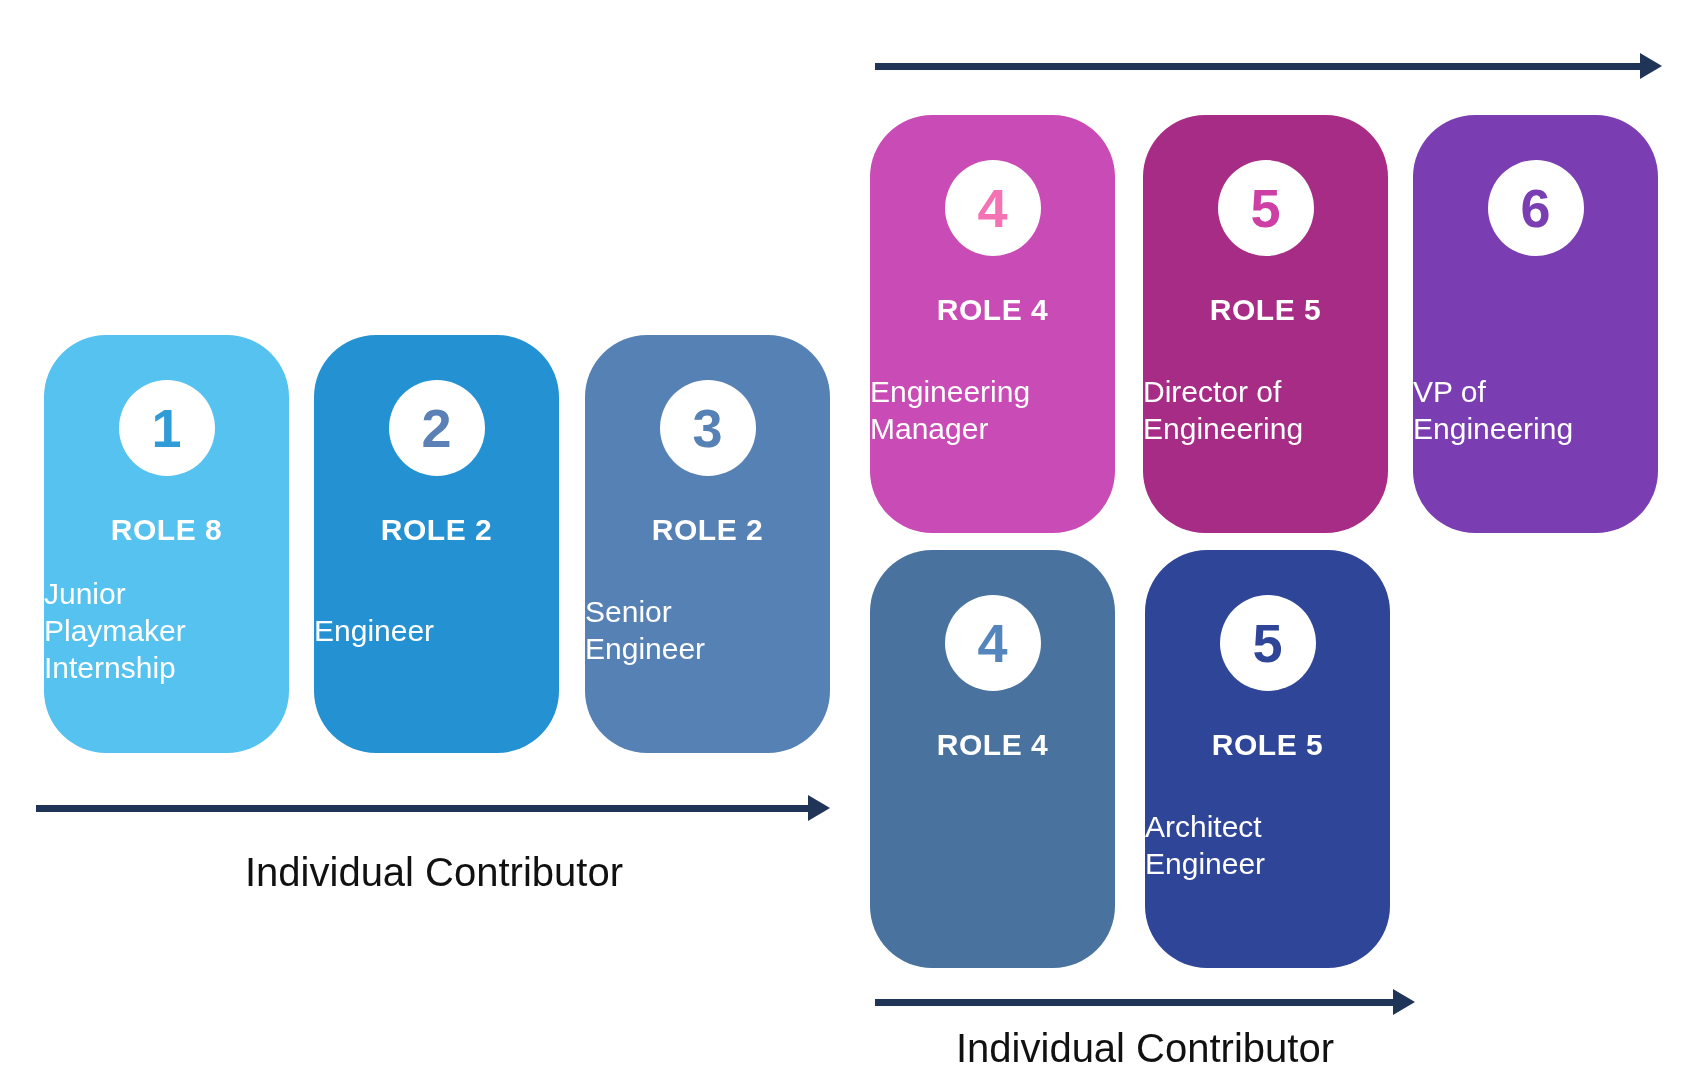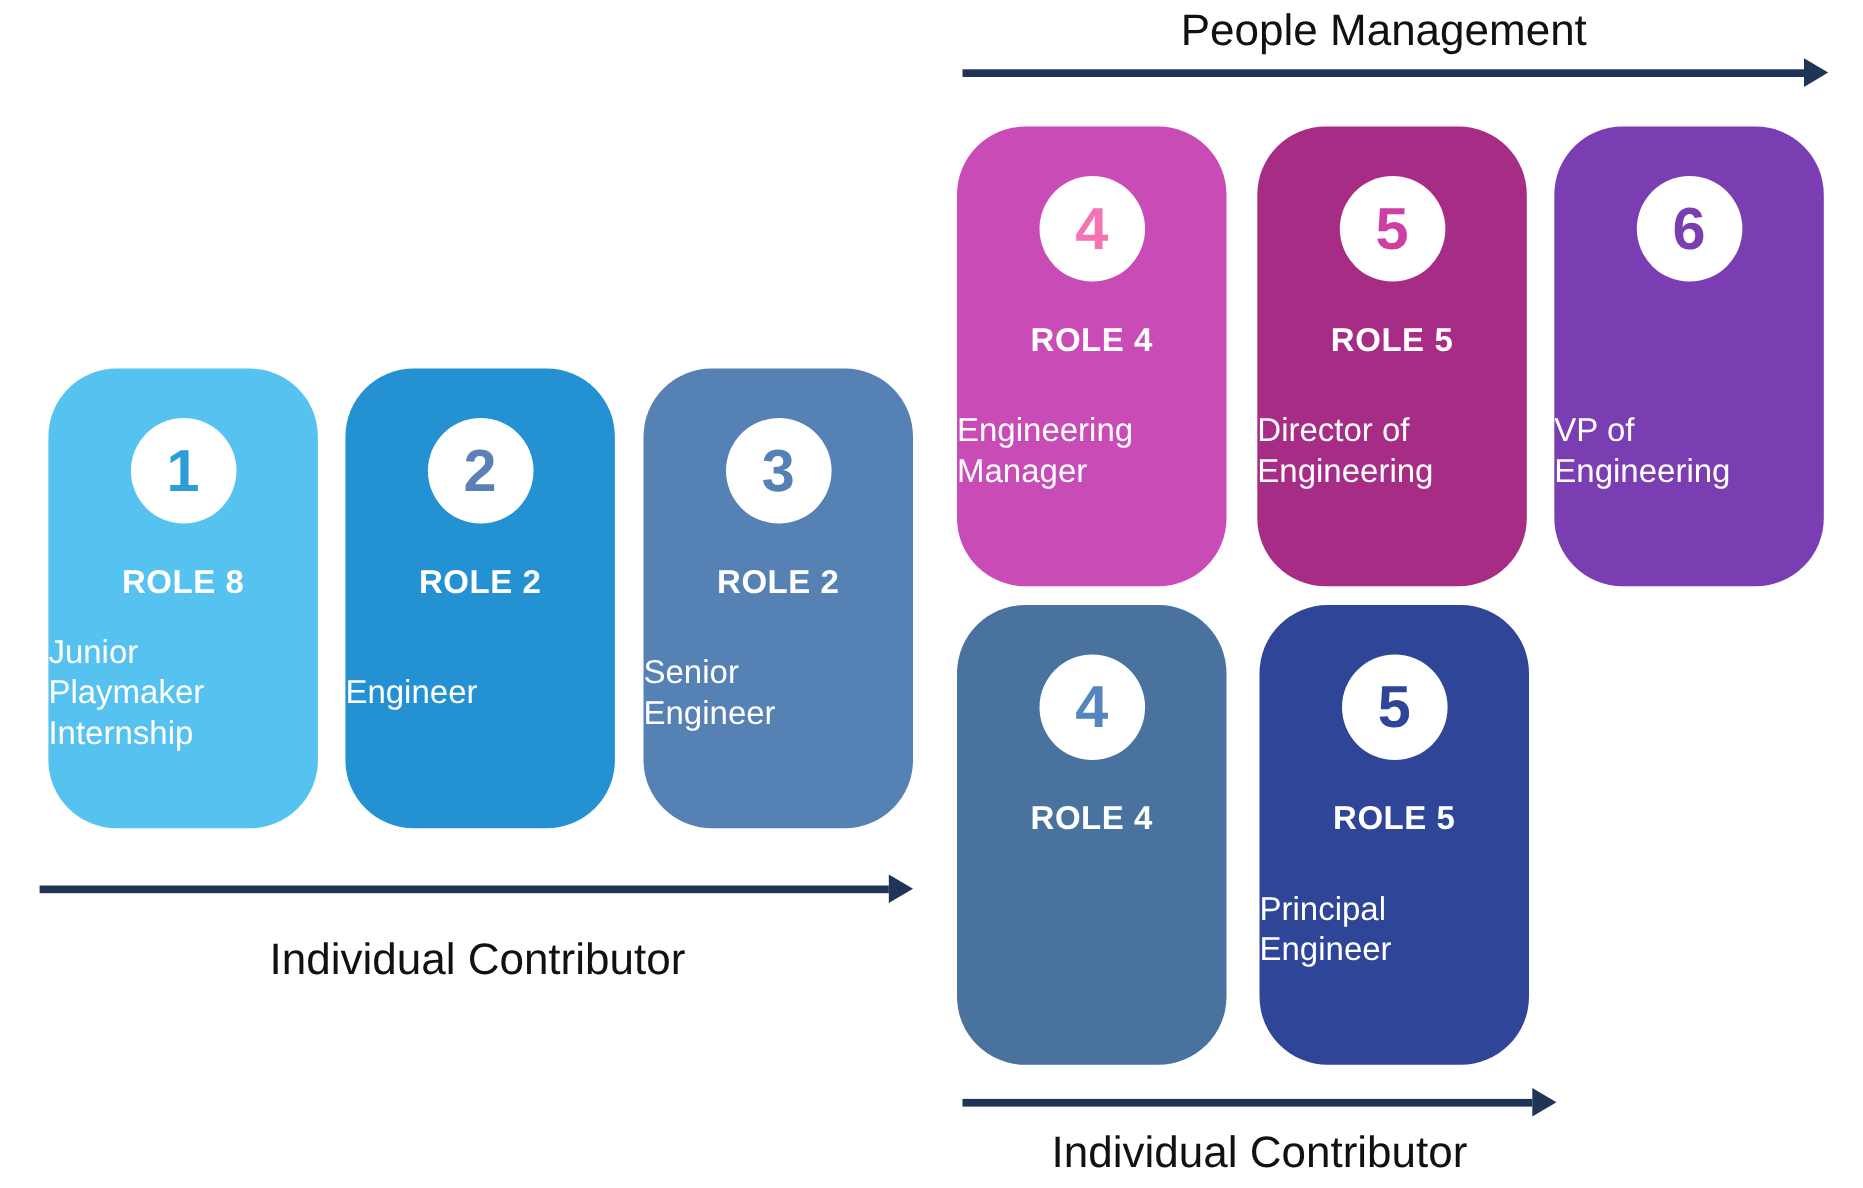--- a/index.html
+++ b/index.html
@@ -87,21 +87,20 @@
   }
   .lbl-top    { left: 1258px; top: 6px; }
   .lbl-left   { left: 434px;  top: 850px; }
   .lbl-bottom { left: 1145px; top: 1026px; }
 </style>
 </head>
 <body>
 
 <div class="canvas">
 
-  <div class="track-label lbl-top" style="color: rgb(17, 17, 17);">People Management</div>
   <div>
     <div class="arrow-line tl-line" style="background-color: rgb(31, 52, 86);"></div>
     <div class="arrow-head tl-head" style="border-left-color: rgb(31, 52, 86);"></div>
   </div>
 
   <div class="card pos-c1" style="background-color: rgb(86, 194, 240);">
     <div class="circle">
       <span style="color: rgb(47, 156, 216);">1</span>
     </div>
     <div class="role">ROLE 8</div>
@@ -164,21 +163,21 @@
       <span style="color: rgb(85, 133, 189);">4</span>
     </div>
     <div class="role">ROLE 4</div>
   </div>
 
   <div class="card pos-c8" style="background-color: rgb(47, 69, 151);">
     <div class="circle">
       <span style="color: rgb(47, 69, 151);">5</span>
     </div>
     <div class="role">ROLE 5</div>
-    <div class="title">Principal
+    <div class="title">Architect
 Engineer</div>
   </div>
 
   <div>
     <div class="arrow-line bl-line" style="background-color: rgb(31, 52, 86);"></div>
     <div class="arrow-head bl-head" style="border-left-color: rgb(31, 52, 86);"></div>
   </div>
   <div class="track-label lbl-bottom" style="color: rgb(17, 17, 17);">Individual Contributor</div>
 
 </div>

